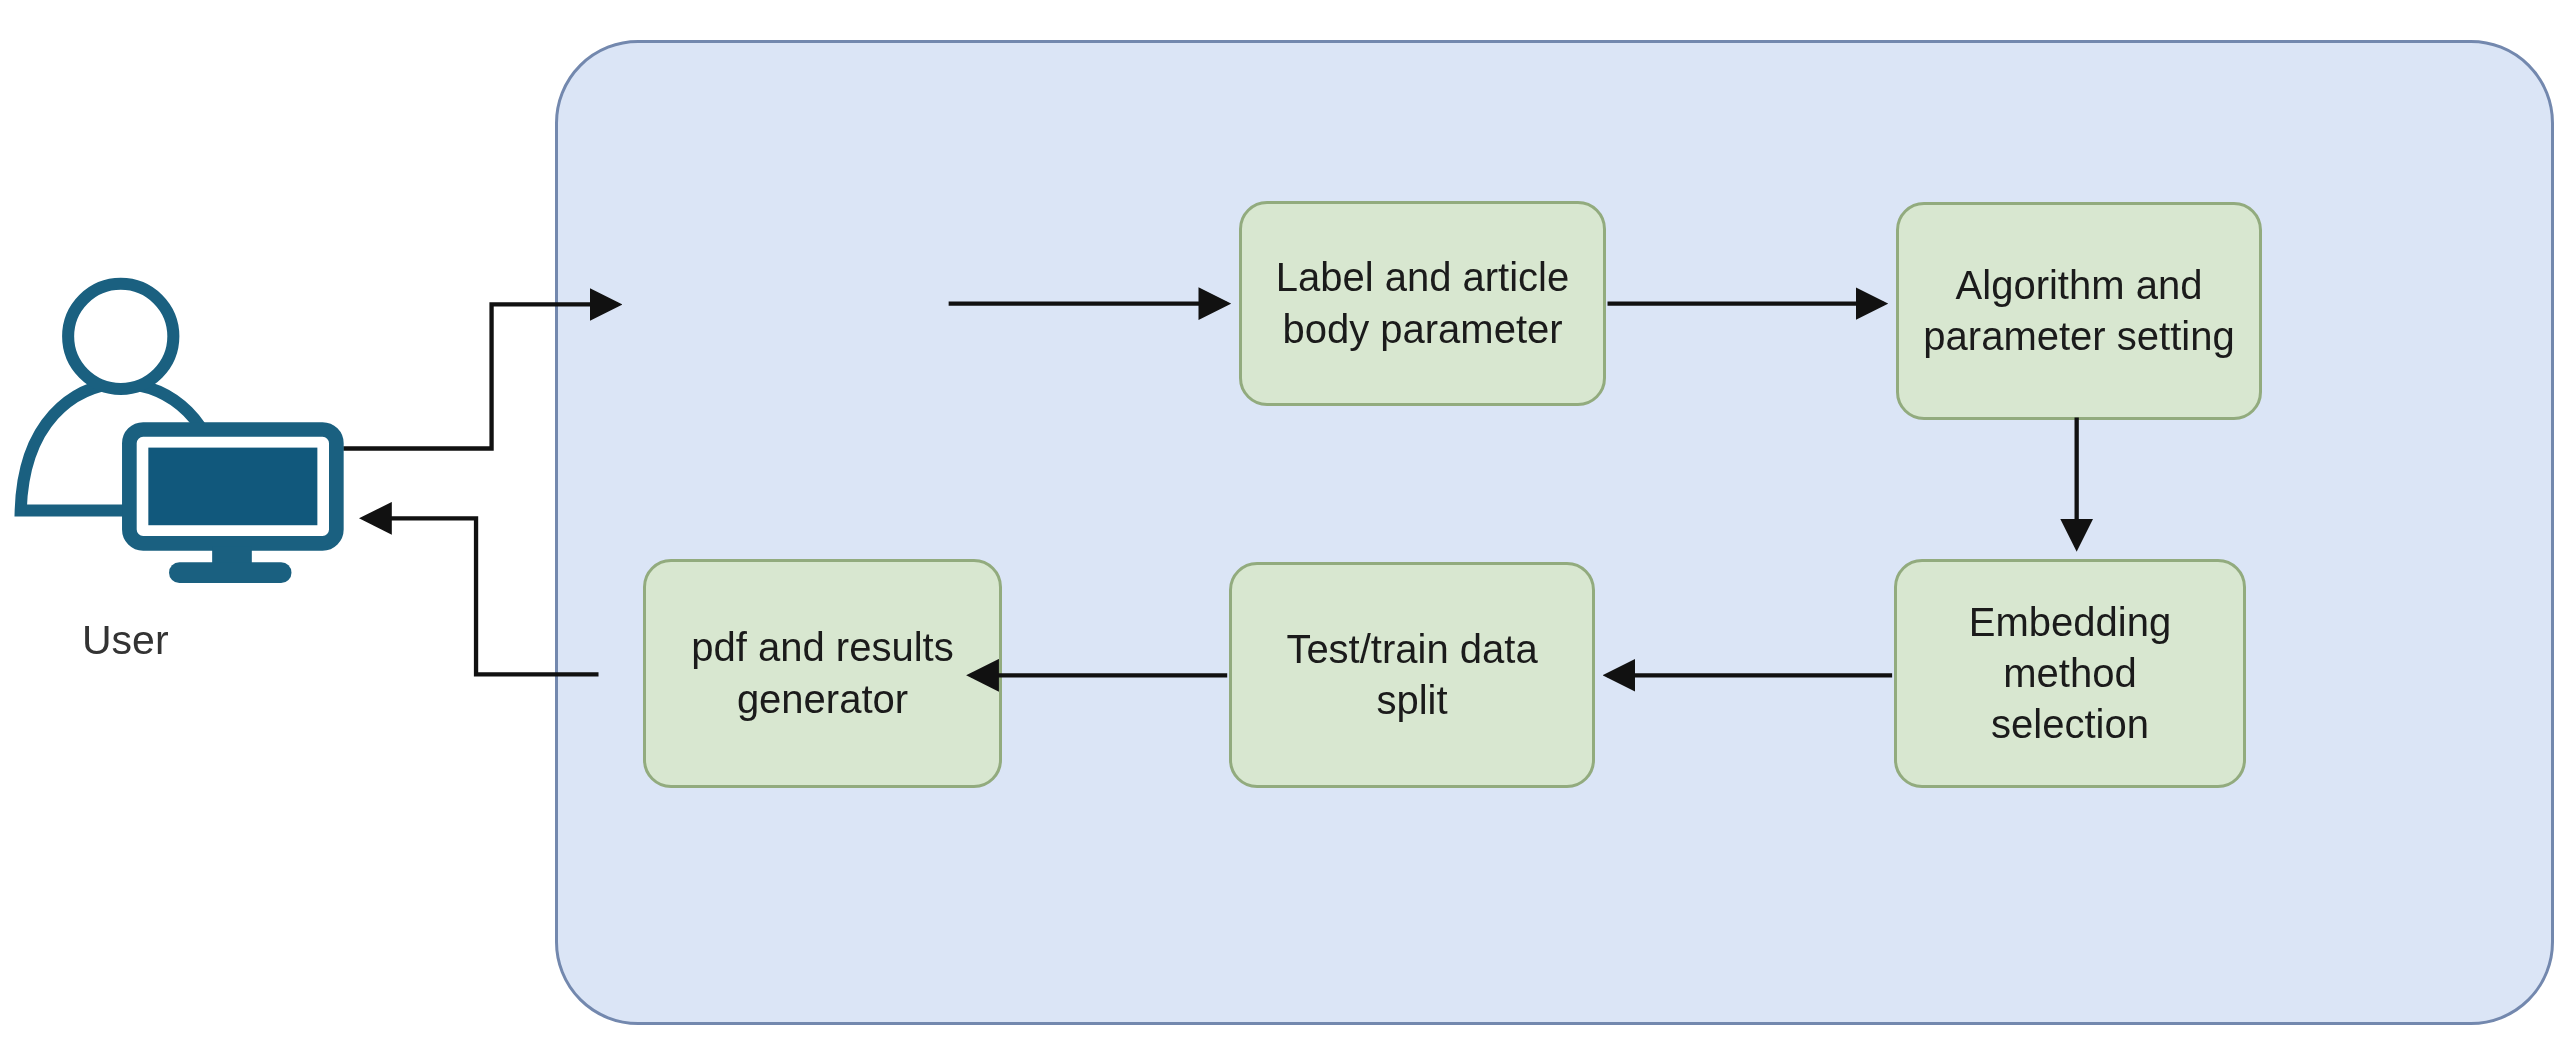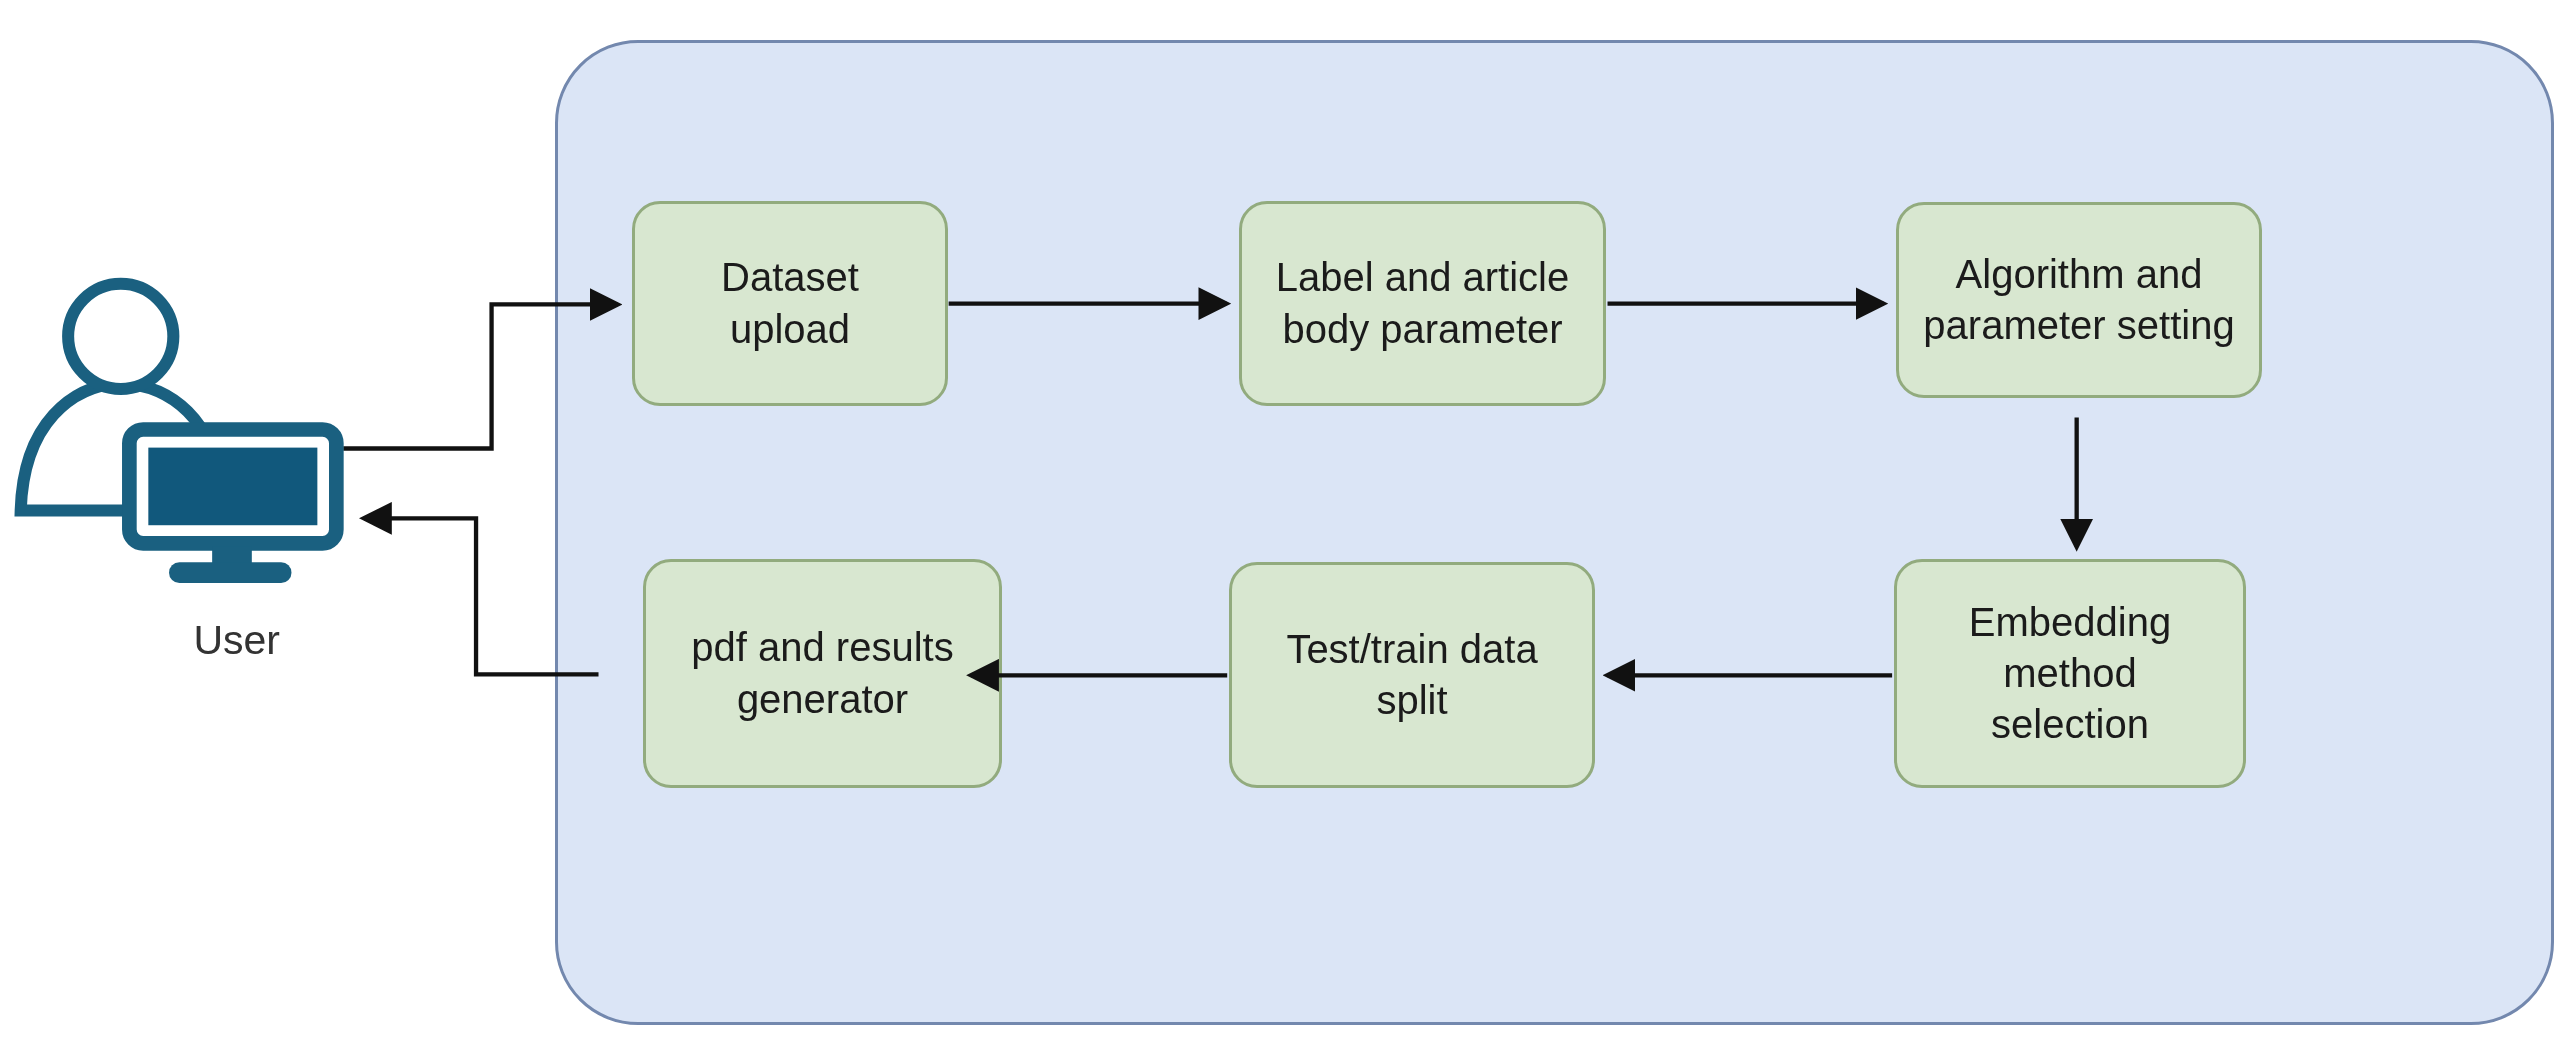--- a/index.html
+++ b/index.html
@@ -31,41 +31,38 @@
     line-height:1.28;
     padding:0 24px;
   }
   .connectors{
     position:absolute;left:0;top:0;width:2576px;height:1047px;
     pointer-events:none;
   }
   .actor-label{
     position:absolute;
     left:82px;top:617px;width:198px;
-    text-align:right;
+    text-align:left;
     font-size:41px;
     color:#333333;
   }
 </style>
 </head>
 <body>
 
 <div class="canvas">
 
   <div class="sys-container"></div>
 
-  <div class="node" style="left:632px;top:201px;width:316px;height:205px;">
-    <span>Dataset upload</span>
-  </div>
 
   <div class="node" style="left:1239px;top:201px;width:367px;height:205px;">
     <span>Label and article body parameter</span>
   </div>
 
-  <div class="node" style="left:1896px;top:202px;width:366px;height:196px;">
+  <div class="node" style="left:1896px;top:202px;width:366px;height:218px;">
     <span>Algorithm and parameter setting</span>
   </div>
 
   <div class="node" style="left:1894px;top:559px;width:352px;height:229px;">
     <span>Embedding method selection</span>
   </div>
 
   <div class="node" style="left:1229px;top:562px;width:366px;height:226px;">
     <span>Test/train data split</span>
   </div>

